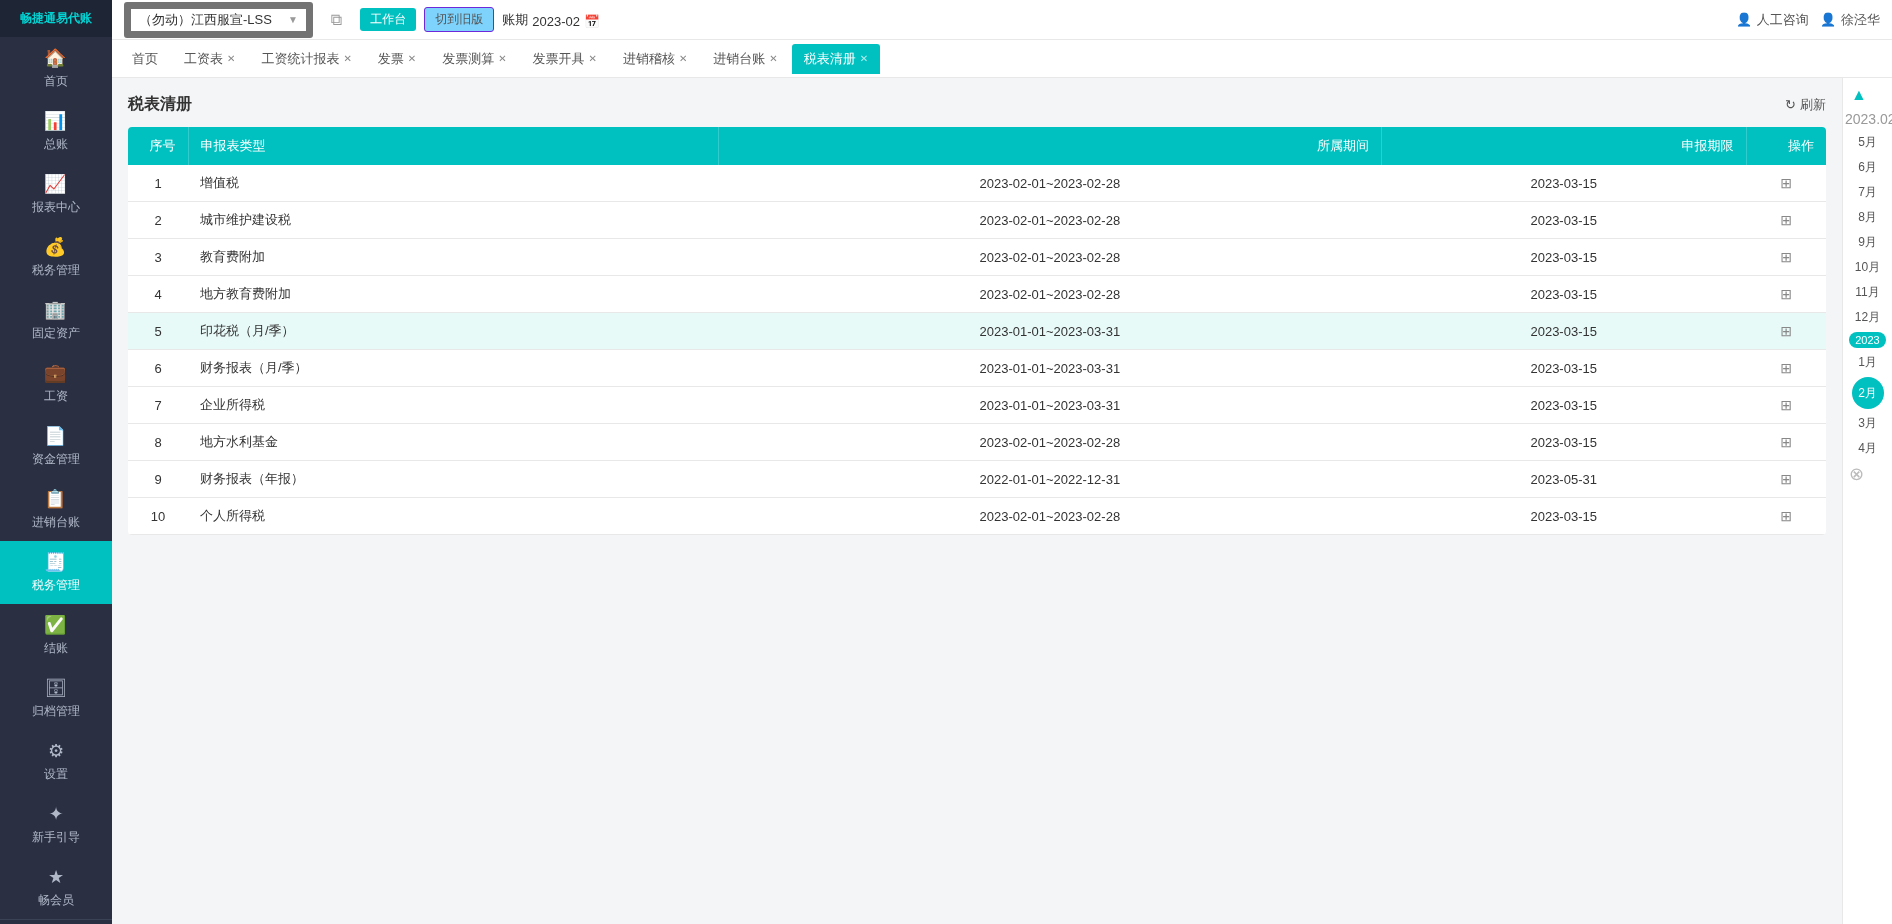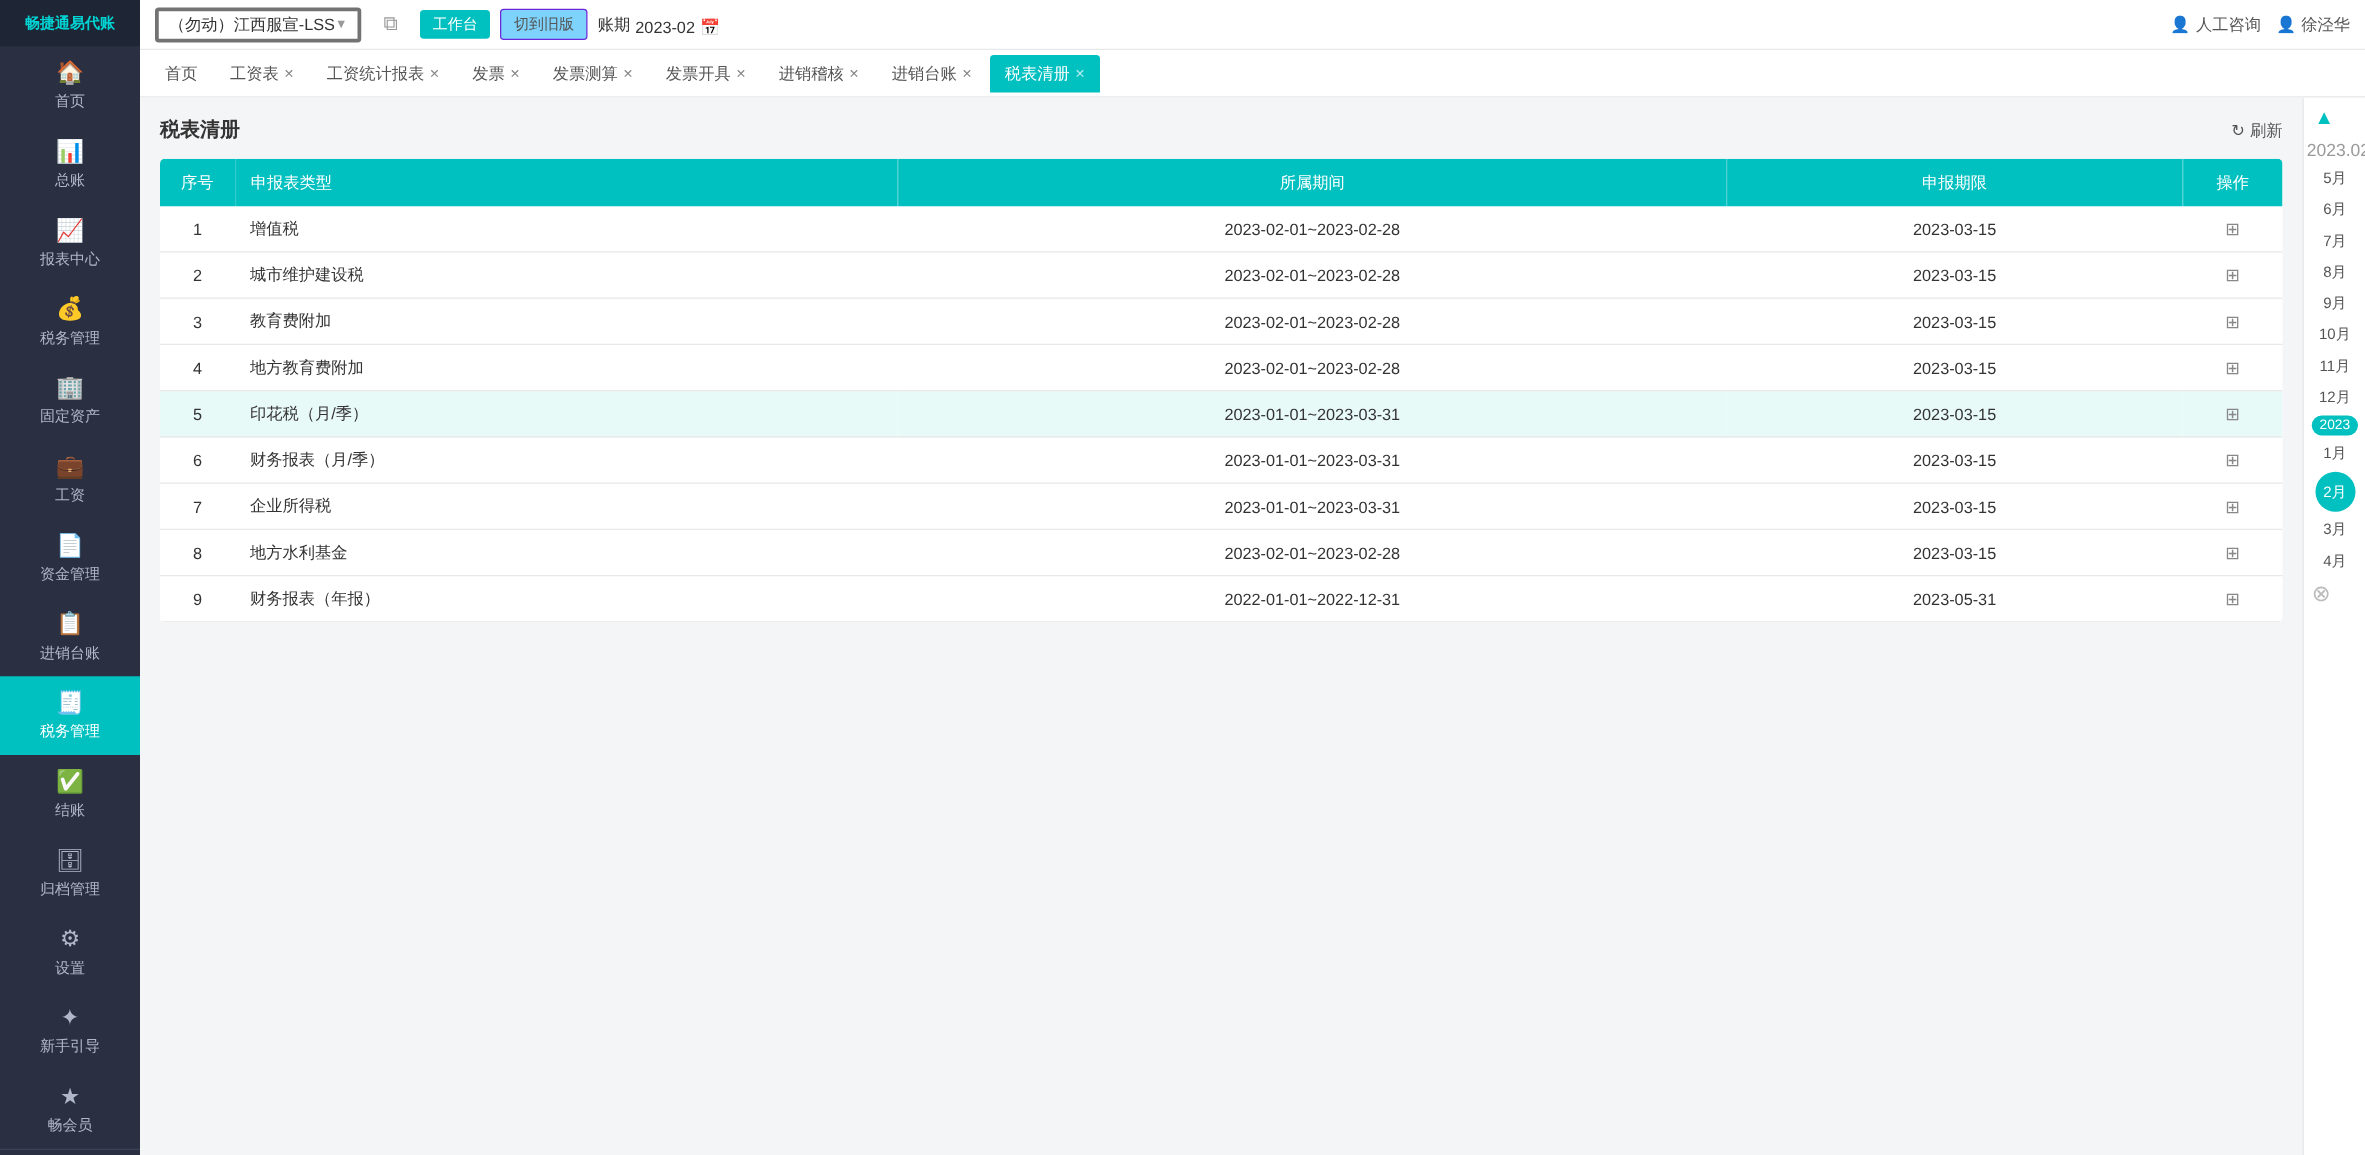--- a/index.html
+++ b/index.html
@@ -66,24 +66,24 @@
       display: flex;
       align-items: center;
       padding: 0 12px;
       gap: 8px;
       border-bottom: 1px solid #e8e8e8;
       flex-shrink: 0;
     }
     .topbar-company {
       display: flex;
       align-items: center;
-      gap: 0;
+      gap: 16px;
       font-size: 13px;
       color: #333;
-      border: 3px solid #737373;
+      border: 7px solid #737373;
       padding: 2px 8px;
       border-radius: 3px;
       cursor: pointer;
     }
     .topbar-company .arrow { font-size: 10px; color: #999; }
     .topbar-btn {
       padding: 3px 10px;
       border: none;
       border-radius: 3px;
       cursor: pointer;
@@ -176,21 +176,21 @@
       background: #fff;
       border-radius: 4px;
       overflow: hidden;
     }
     .data-table thead tr {
       background: #00c0c0;
       color: #fff;
     }
     .data-table thead th {
       padding: 10px 12px;
-      text-align: center;
+      text-align: right;
       font-weight: normal;
       font-size: 13px;
       border-right: 1px solid rgba(255,255,255,0.2);
     }
     .data-table thead th:last-child { border-right: none; }
     .data-table tbody tr {
       border-bottom: 1px solid #e8e8e8;
     }
     .data-table tbody tr.highlighted { background: #e8faf8; }
     .data-table tbody td {
@@ -465,20 +465,27 @@
       <td>地方水利基金</td>
       <td>2023-02-01~2023-02-28</td>
       <td>2023-03-15</td>
       <td><span class="action-icon">⊞</span></td>
     </tr>
             <tr>
       <td>9</td>
       <td>财务报表（年报）</td>
       <td>2022-01-01~2022-12-31</td>
       <td>2023-05-31</td>
+      <td><span class="action-icon">⊞</span></td>
+    </tr>
+            <tr>
+      <td>10</td>
+      <td>个人所得税</td>
+      <td>2023-02-01~2023-02-28</td>
+      <td>2023-03-15</td>
       <td><span class="action-icon">⊞</span></td>
     </tr>
           </tbody>
       </table>
     </div>
 
     <div class="right-panel">
       <div style="display:flex;align-items:center;justify-content:space-between;width:100%;padding:0 4px;">
         <span class="panel-nav">▲</span>
       </div>

